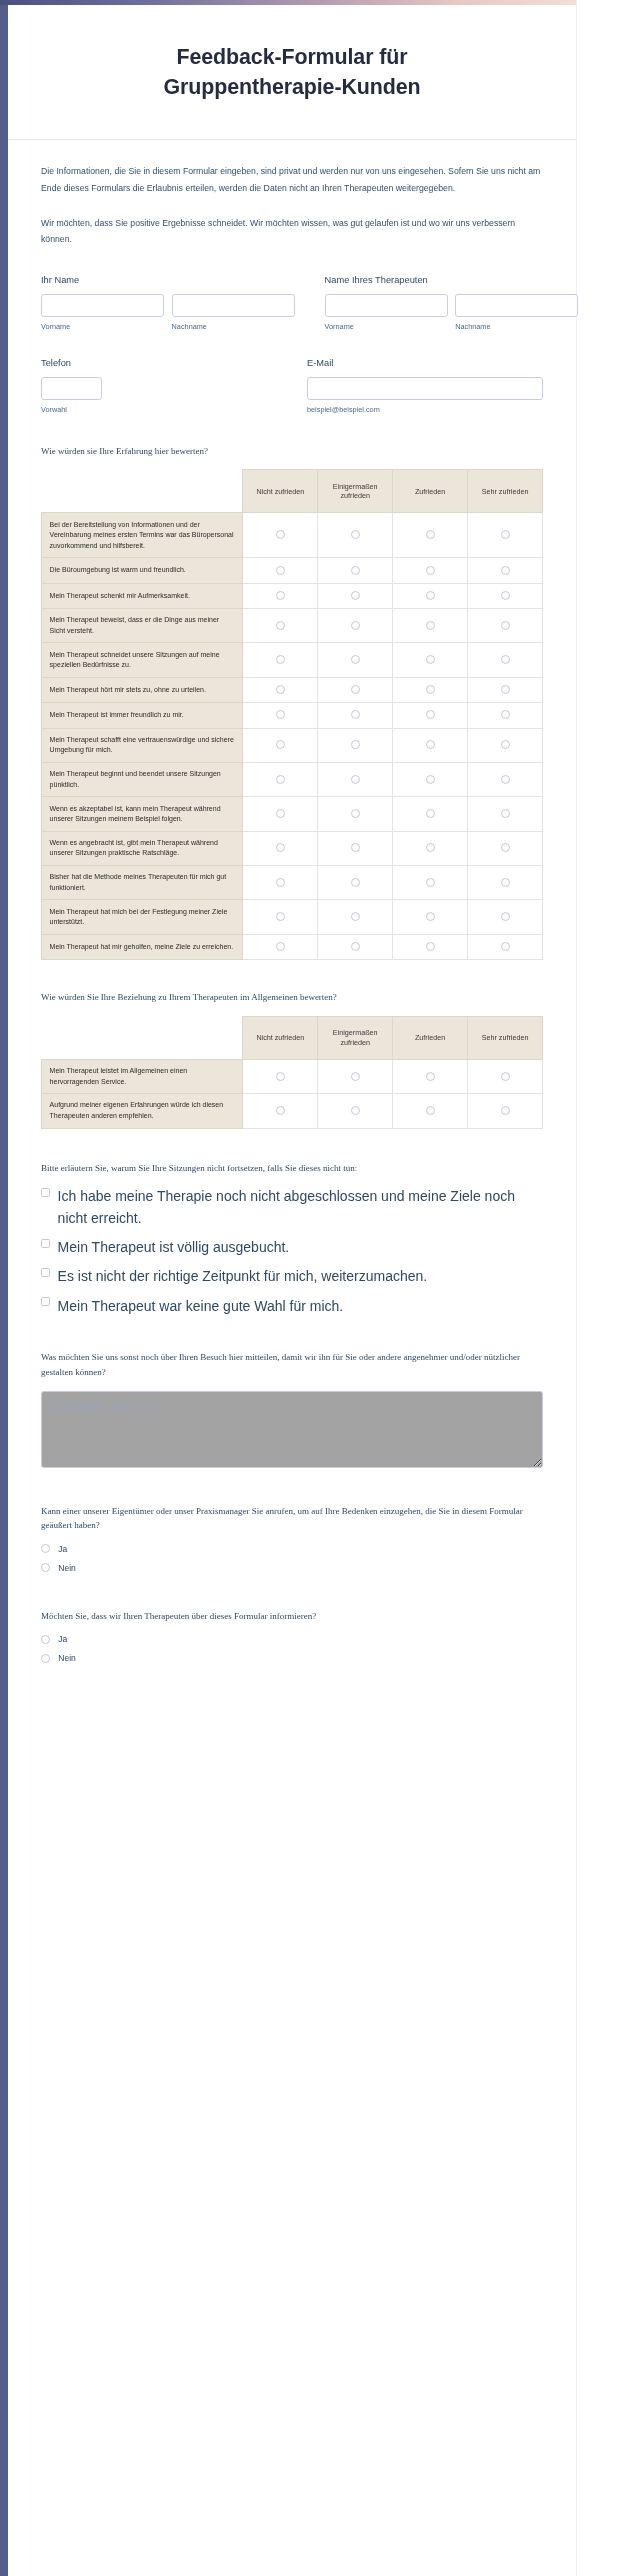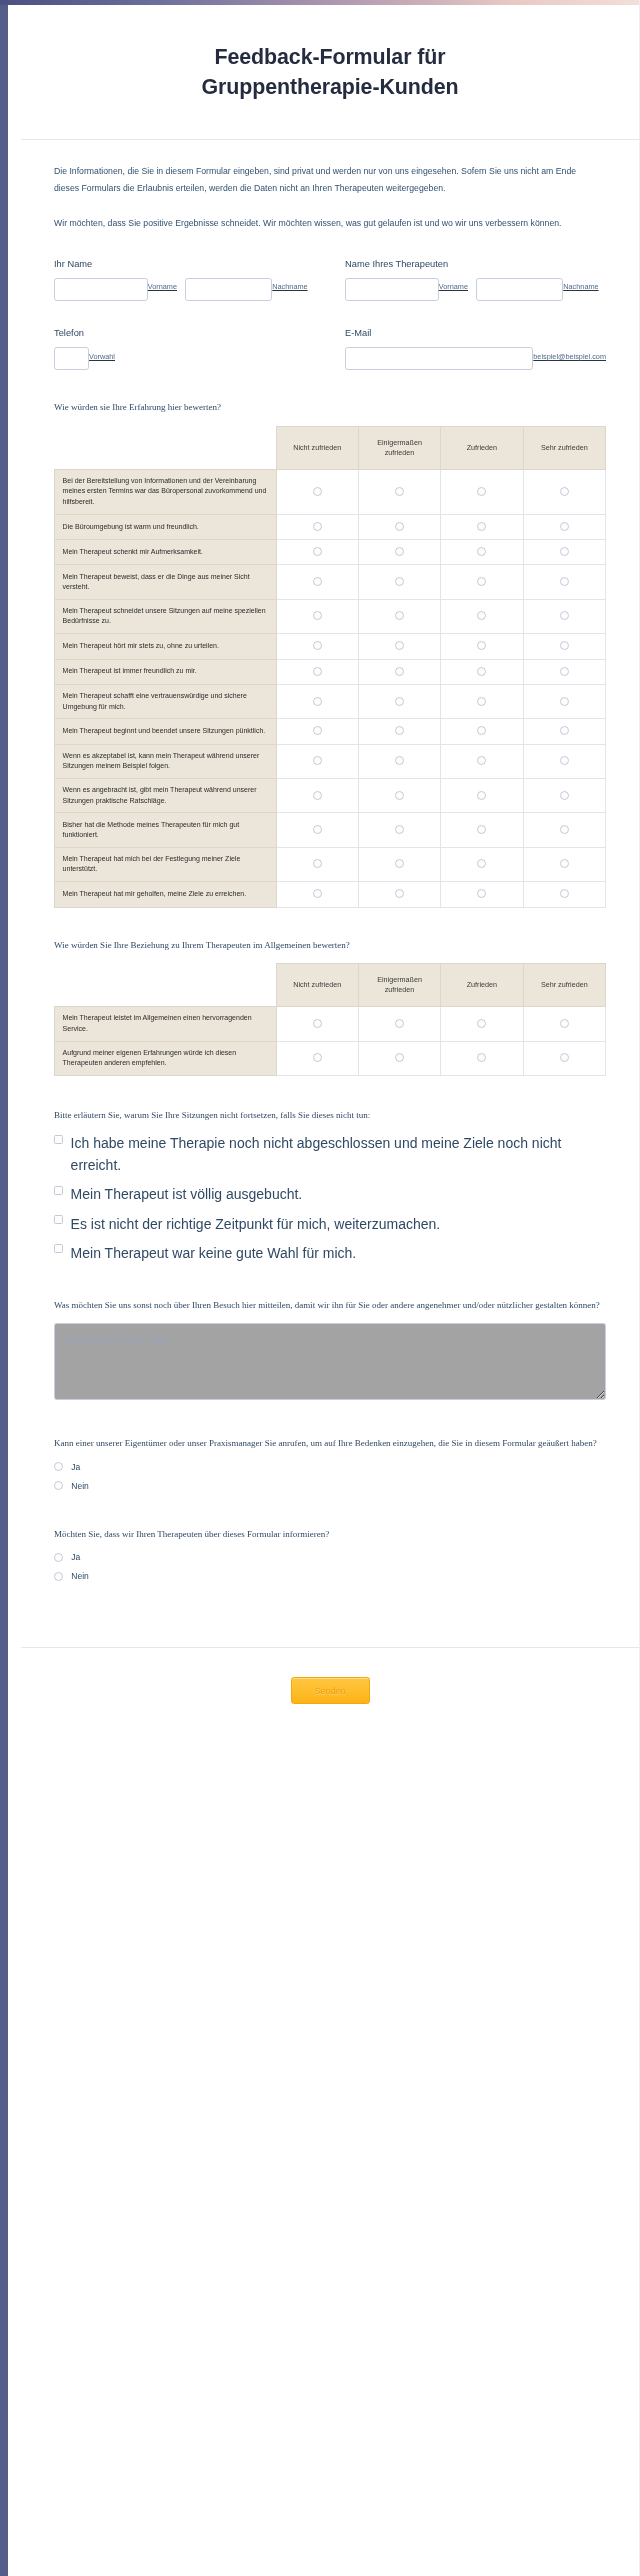--- a/index.html
+++ b/index.html
@@ -4,27 +4,26 @@
 <style>
   * { box-sizing: border-box; }
   html, body { margin: 0; padding: 0; }
   body {
     width: 641px;
     background: #ffffff;
     font-family: "Liberation Sans", sans-serif;
     color: #2c3345;
   }
   .page {
-    width: 640px;
+    width: 577px;
     min-height: 2576px;
     position: relative;
     background: #ffffff;
     border-left: 8.3px solid #555d8a;
     border-right: 1.4px solid #eceef3;
-    padding-left: 13px;
   }
   
   .top-strip {
     position: absolute;
     top: 0; left: -8.3px; right: 0;
     height: 4.8px;
     background: linear-gradient(to right, #4a5080 0%, #6d6f9c 25%, #b49bb0 55%, #e8c9c4 80%, #f3ded8 100%);
   }
 
   
@@ -64,21 +63,21 @@
     margin-top: 27.6px;
   }
   .field-group { flex: 1; }
   .field-label {
     font-size: 9.3px;
     color: #2f4964;
     margin-bottom: 9px;
     display: block;
   }
   .sub-row { display: flex; gap: 7.6px; }
-  .sub-field { display: flex; flex-direction: row; text-decoration: underline; }
+  .sub-field { display: flex; flex-direction: column; }
   .sub-field.small { width: 61px; }
   .sub-field.med { width: 123px; }
   .sub-field.wide { flex: 1; }
   .txt-input {
     height: 23px;
     border: 0.7px solid #c8cede;
     border-radius: 2.8px;
     background: #fff;
     font-family: "Liberation Sans", sans-serif;
     font-size: 8.6px;
@@ -522,17 +521,14 @@
           </div>
           <div class="radio-item">
             <span class="radio-circle"></span>
             <span class="radio-label">Nein</span>
           </div>
         </div>
     </div>
 
   </div>
 
-  <div class="form-footer">
-    <button class="submit-btn" type="button">Senden</button>
-  </div>
 </div>
 
 
 </body></html>

